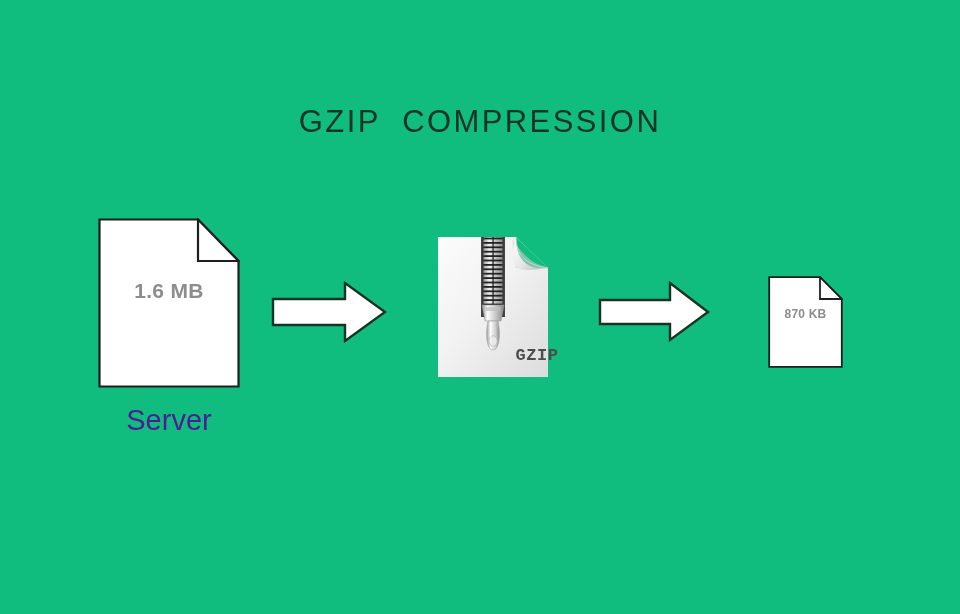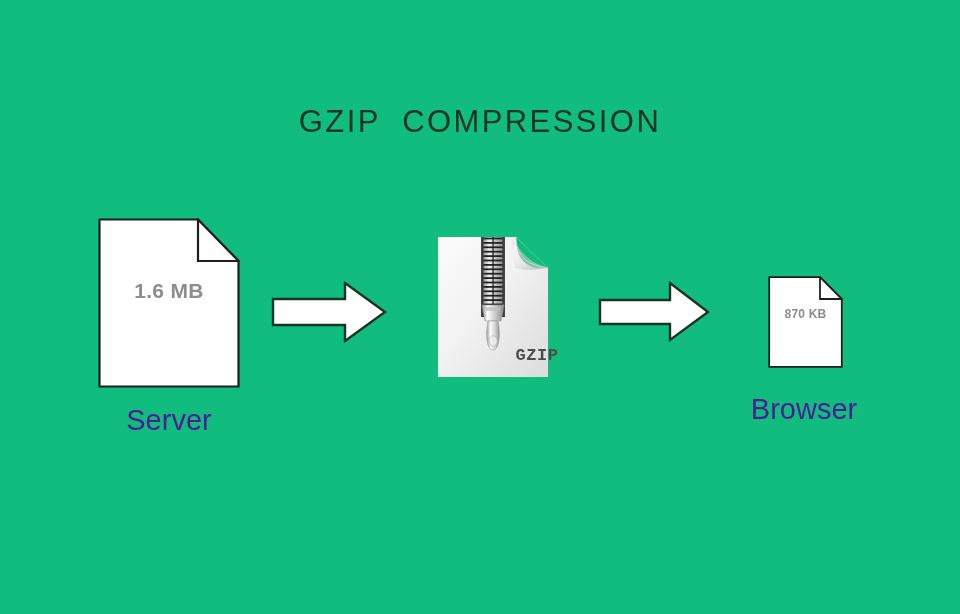--- a/index.html
+++ b/index.html
@@ -261,15 +261,14 @@
   </div>
 
   <div class="doc" id="doc-browser">
     <svg class="page" viewBox="0 0 75 92" preserveAspectRatio="none">
       <path d="M1.2,1.2 H52 L73.8,23 V90.8 H1.2 Z" fill="#ffffff" stroke="#1f1f1f" stroke-width="1.8" stroke-linejoin="miter"></path>
       <path d="M52,1.2 L73.8,23 H52 Z" fill="#ffffff" stroke="#1f1f1f" stroke-width="1.8" stroke-linejoin="miter"></path>
     </svg>
     <div class="size-label">870 KB</div>
   </div>
 
-  <div class="caption" id="caption-browser">Browser</div>
 
 </div>
 
 </body></html>

